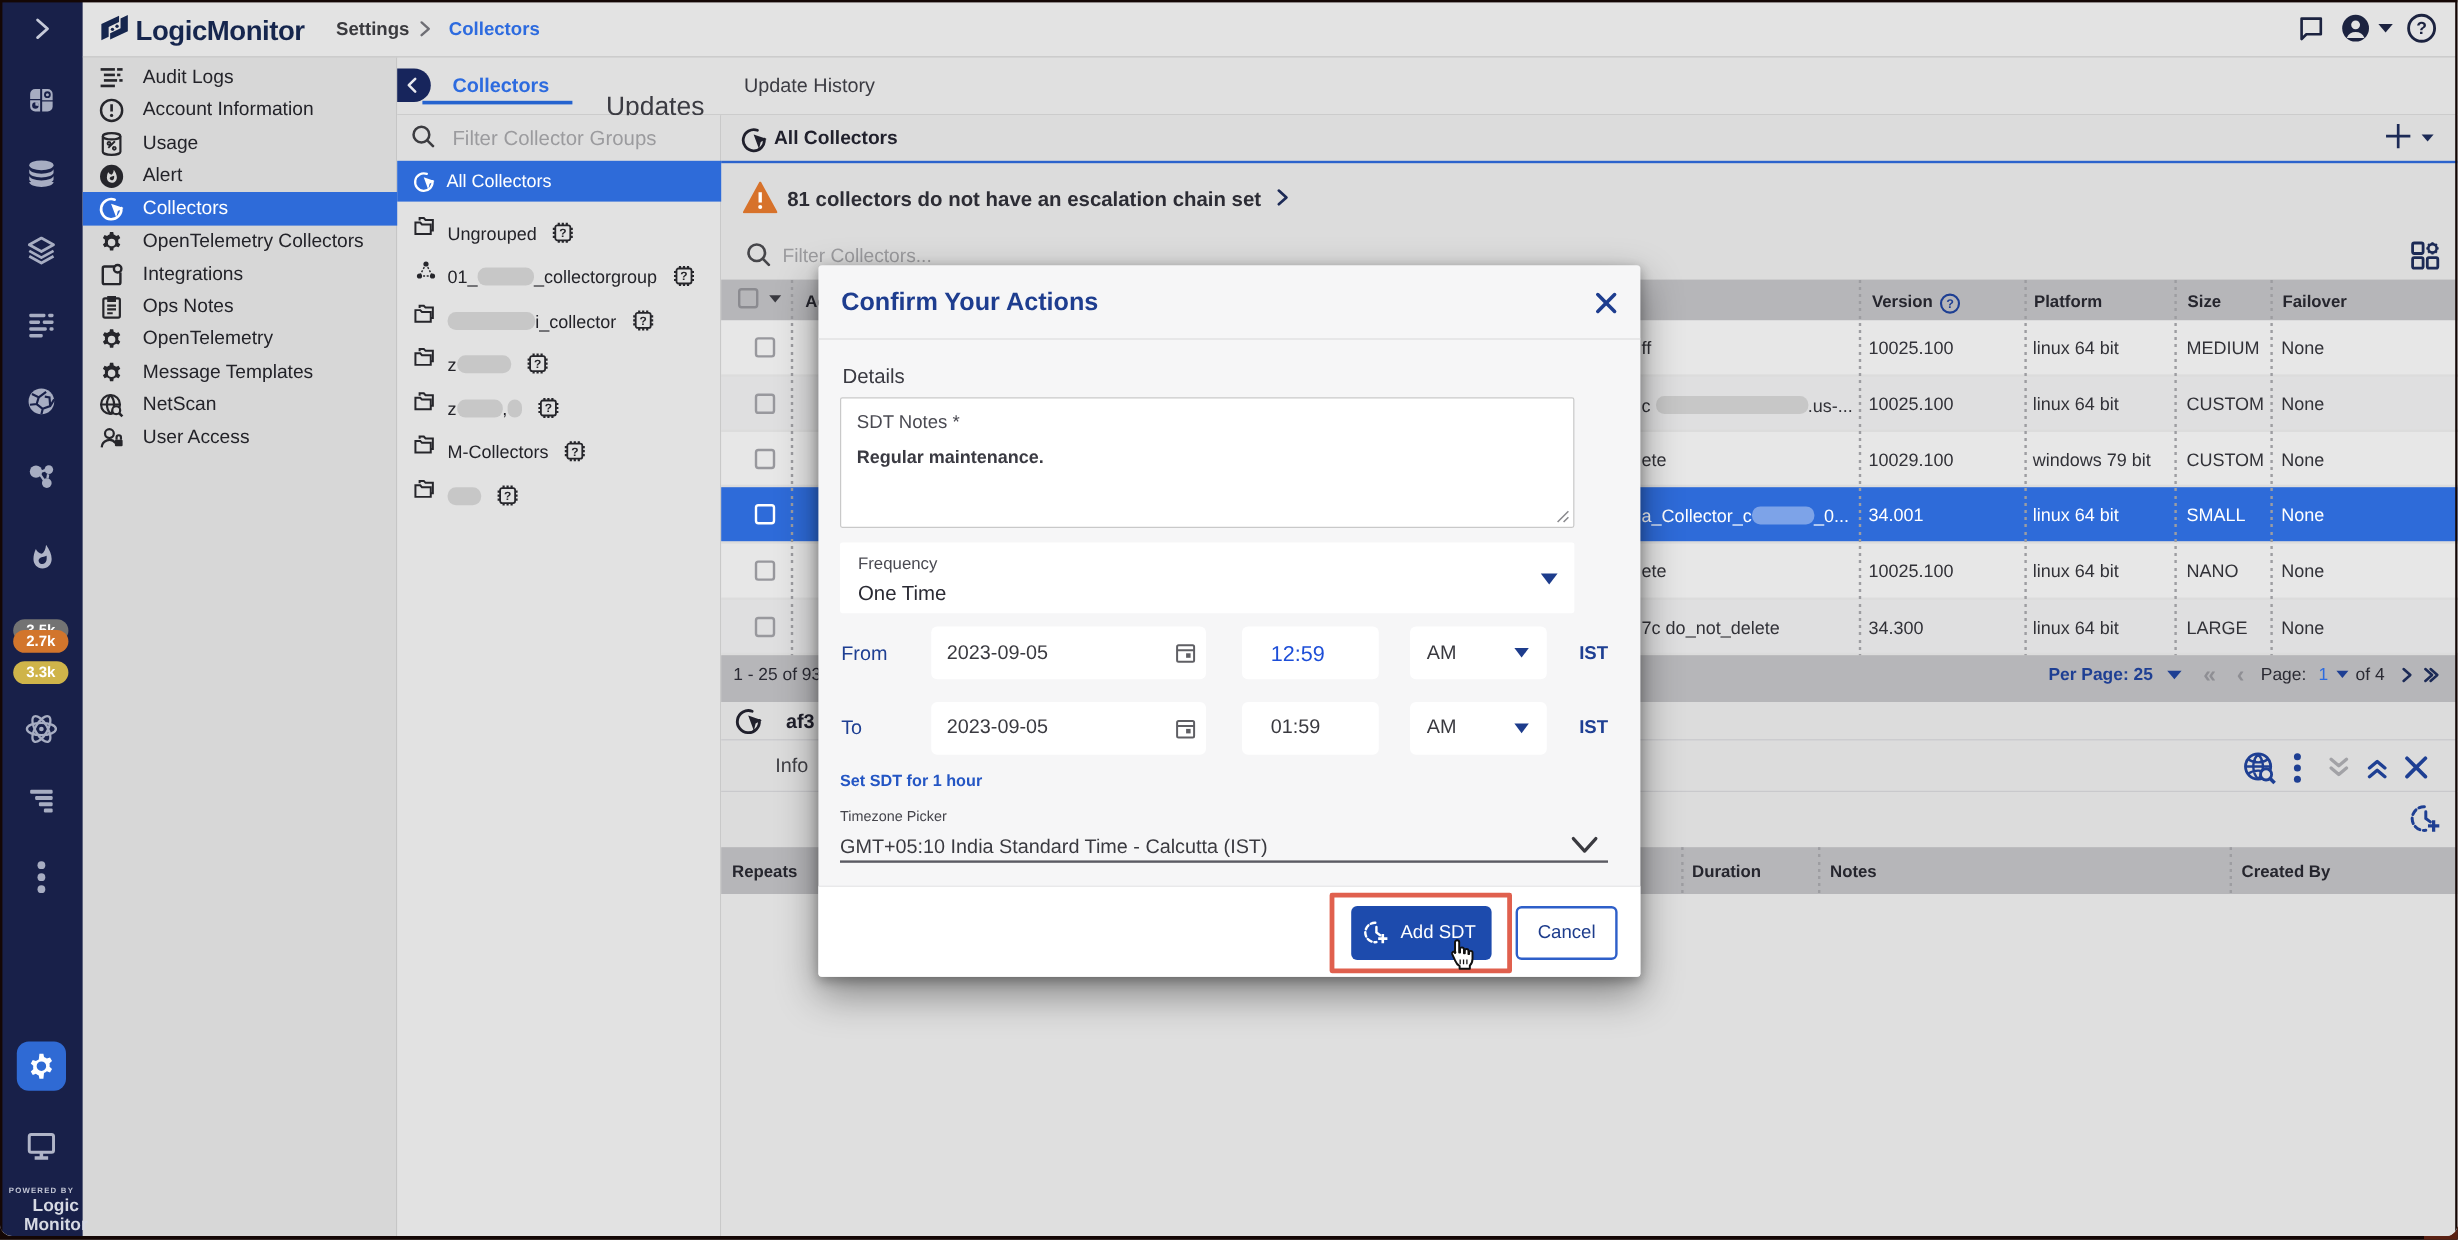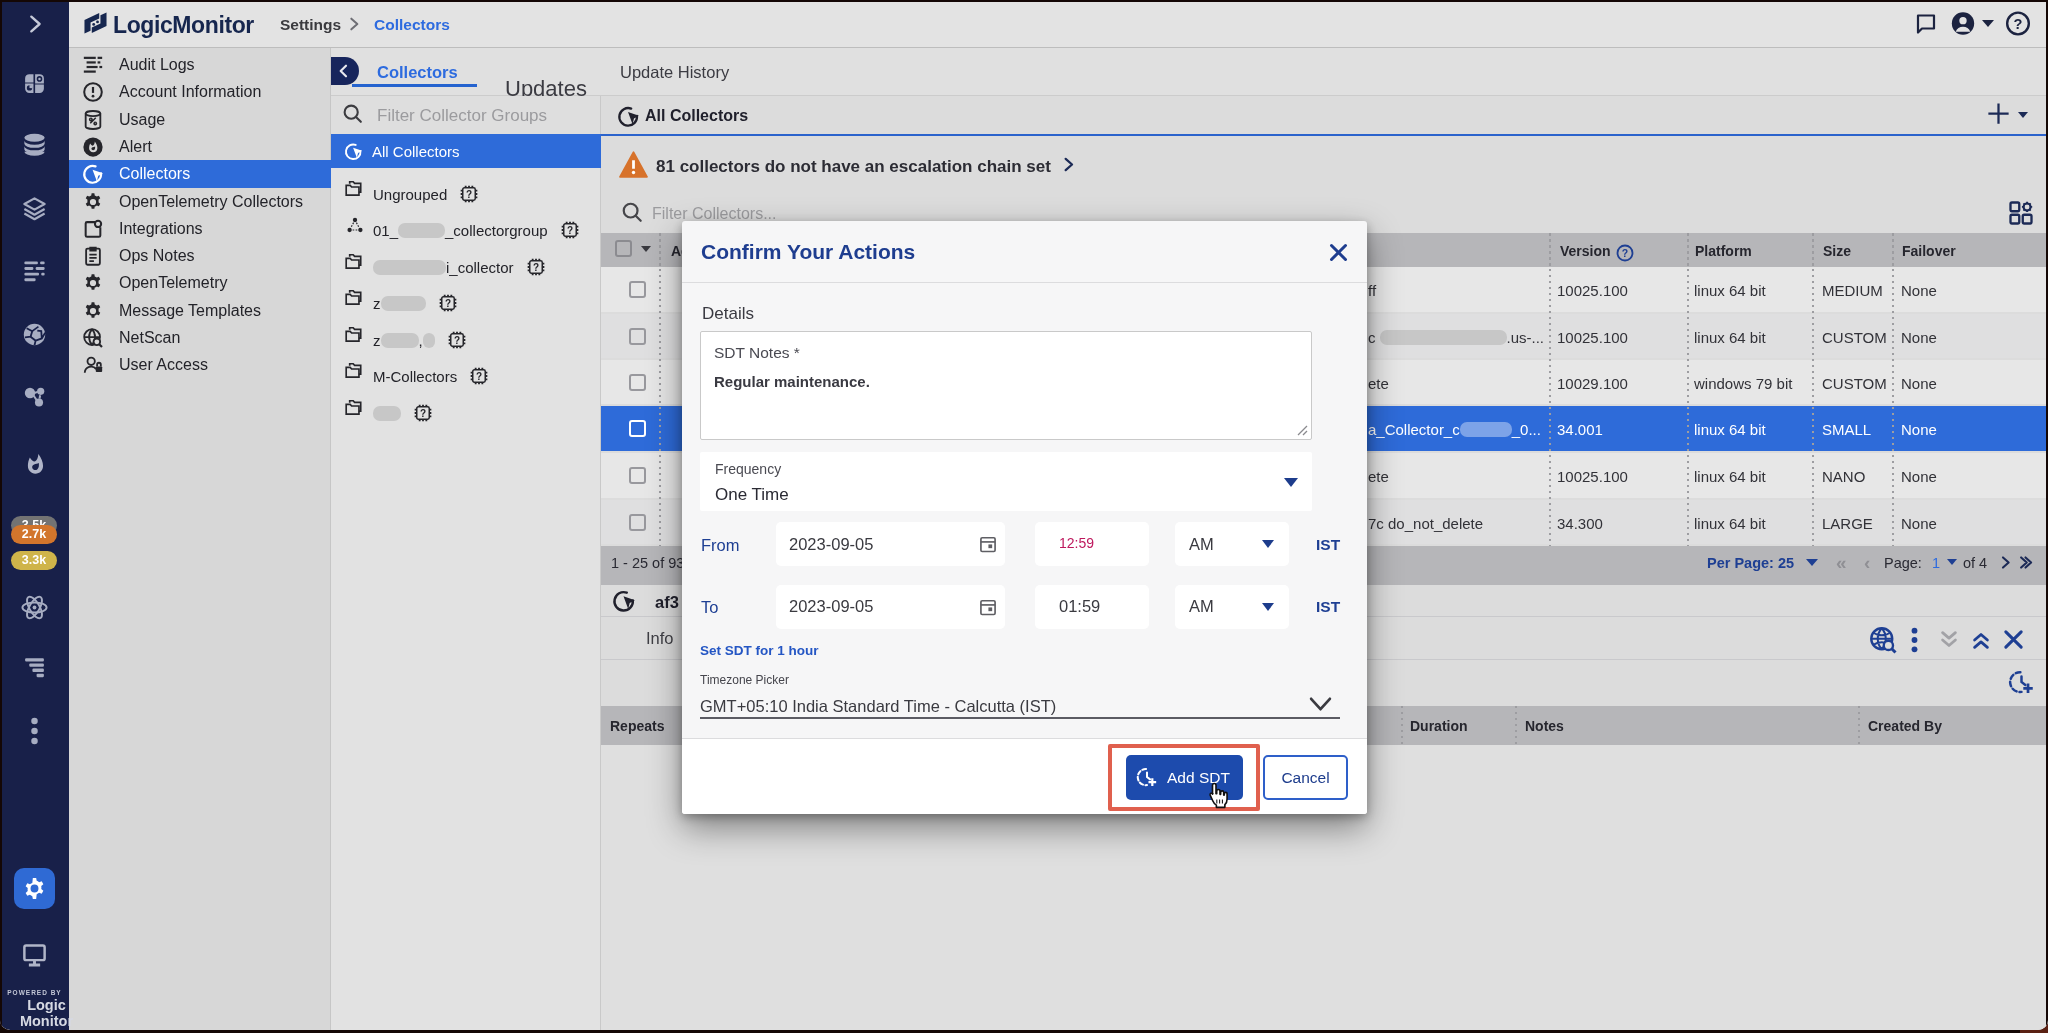--- a/index.html
+++ b/index.html
@@ -511,21 +511,21 @@
 <div class="a" style="left:1284px;top:478px;width:0;height:0;border-left:7px solid transparent;border-right:7px solid transparent;border-top:9px solid #1d3c8c;"></div>
 <div class="a t1" style="left:701px;top:537px;font-size:16.5px;color:#1e3f93;">From</div>
 <div class="a" style="left:776px;top:522px;width:229px;height:44px;background:#fff;border-radius:5px;"></div>
 <div class="a t1" style="left:789px;top:536px;font-size:16.5px;color:#3a3a40;">2023-09-05</div>
 <svg class="a" style="left:978px;top:534px" width="20" height="20" viewBox="0 0 24 24" fill="none" stroke="#5f5f64" stroke-width="2">
       <rect x="3.5" y="4.5" width="17" height="16.5" rx="1.5"></rect>
       <path d="M3.5 9.5 h17"></path>
       <rect x="12.5" y="12.5" width="4.5" height="4.5" fill="#5f5f64" stroke="none"></rect>
     </svg>
 <div class="a" style="left:1035px;top:522px;width:114px;height:44px;background:#fff;border-radius:5px;"></div>
-<div class="a t1" style="left:1059px;top:536px;font-size:14px;color:#be185d;">12:59</div>
+<div class="a t1" style="left:1059px;top:536px;font-size:18px;color:#1d4ed8;">12:59</div>
 <div class="a" style="left:1175px;top:522px;width:114px;height:44px;background:#fff;border-radius:5px;"></div>
 <div class="a t1" style="left:1189px;top:536px;font-size:16.5px;color:#3a3a40;">AM</div>
 <div class="a" style="left:1262px;top:540px;width:0;height:0;border-left:6.5px solid transparent;border-right:6.5px solid transparent;border-top:8px solid #1d3c8c;"></div>
 <div class="a t1" style="left:1316px;top:537px;font-size:15.5px;font-weight:bold;color:#1e3f93;">IST</div>
 <div class="a t1" style="left:701px;top:599px;font-size:16.5px;color:#1e3f93;">To</div>
 <div class="a" style="left:776px;top:585px;width:229px;height:44px;background:#fff;border-radius:5px;"></div>
 <div class="a t1" style="left:789px;top:598px;font-size:16.5px;color:#3a3a40;">2023-09-05</div>
 <svg class="a" style="left:978px;top:597px" width="20" height="20" viewBox="0 0 24 24" fill="none" stroke="#5f5f64" stroke-width="2">
       <rect x="3.5" y="4.5" width="17" height="16.5" rx="1.5"></rect>
       <path d="M3.5 9.5 h17"></path>

